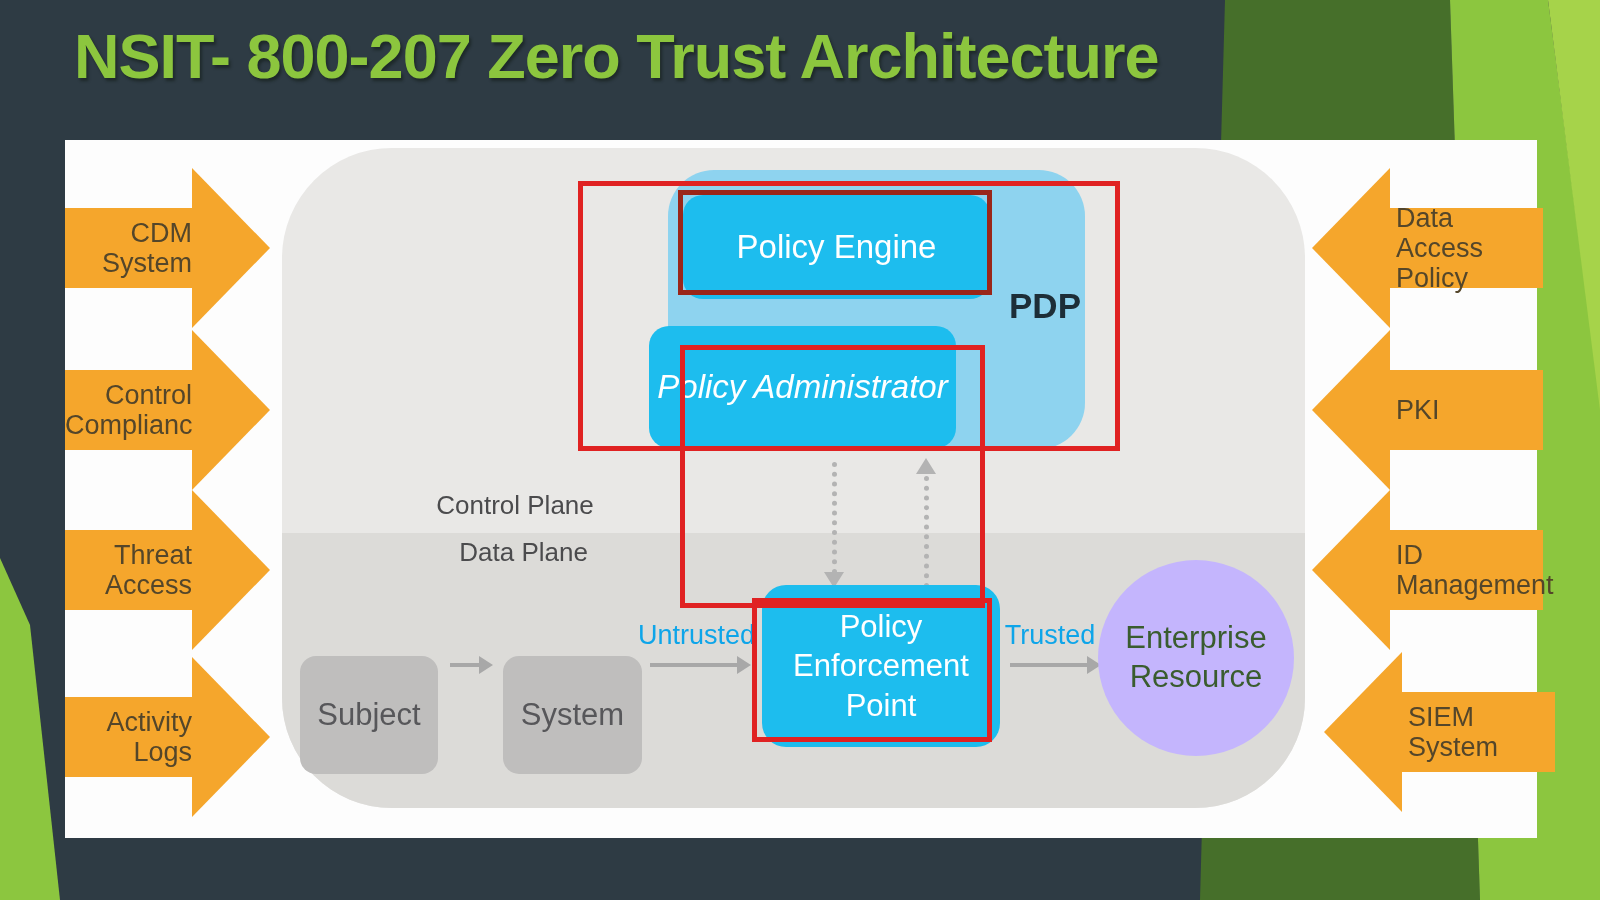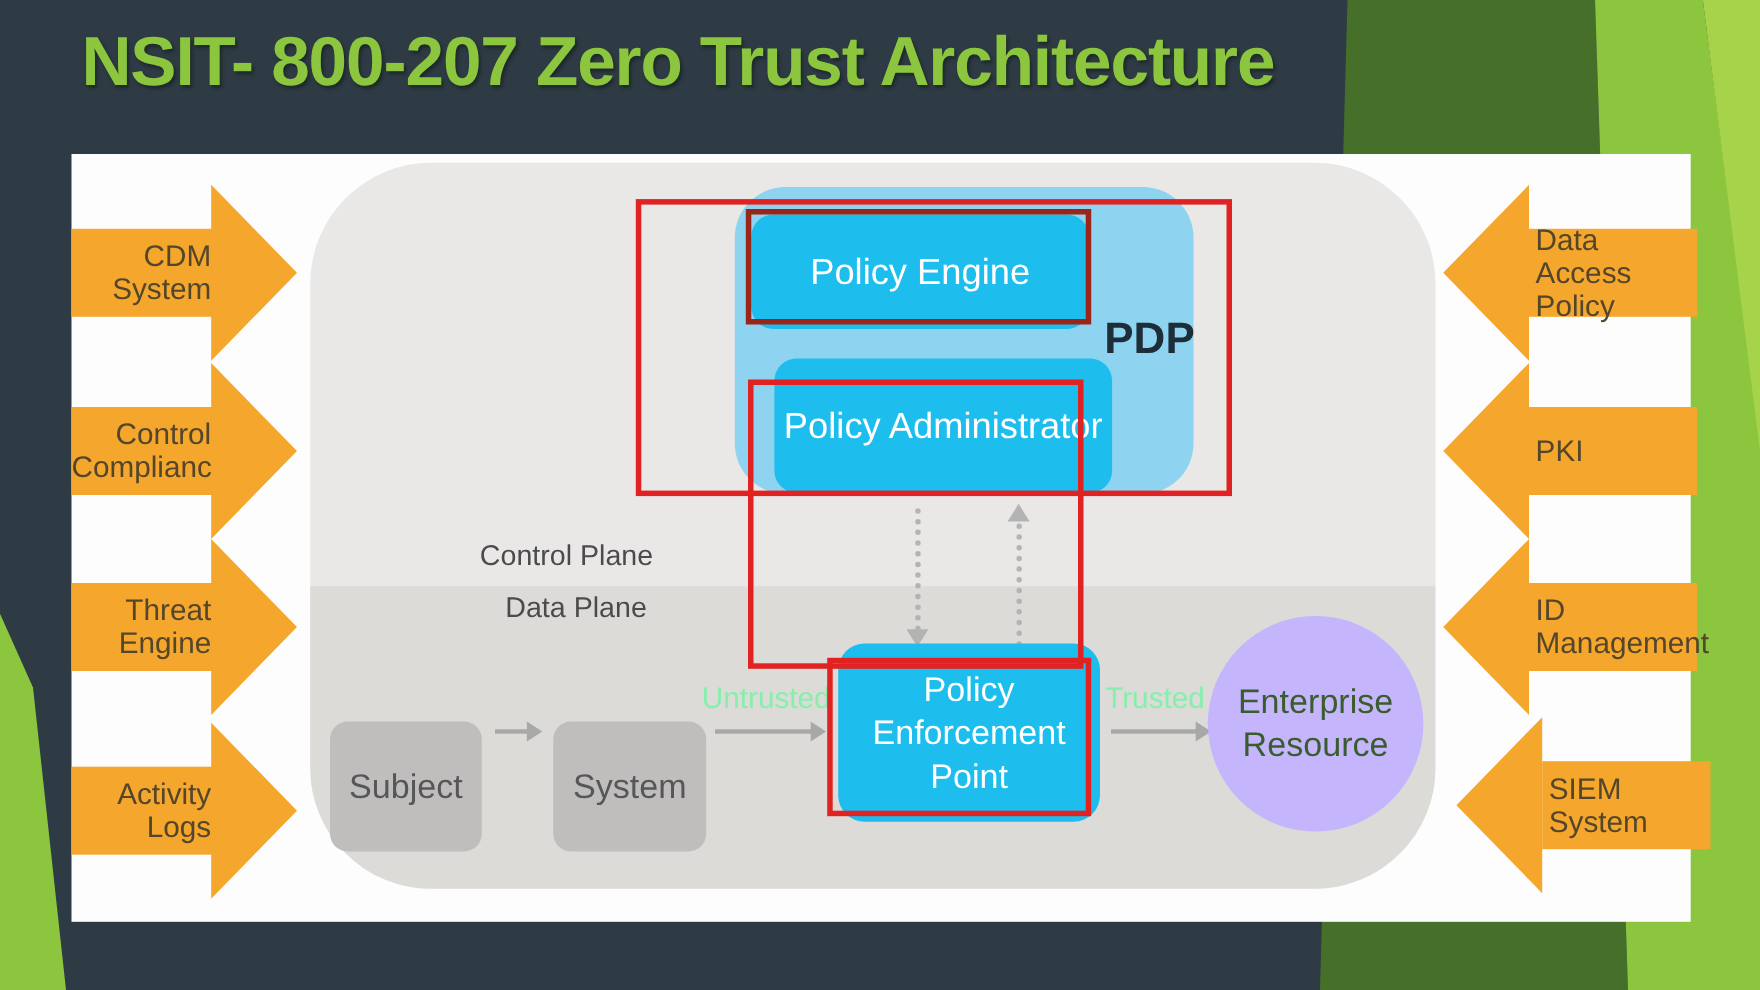--- a/index.html
+++ b/index.html
@@ -48,23 +48,23 @@
   .pos-r0{left:1320px;top:168px;} .pos-r1{left:1320px;top:330px;}
   .pos-r2{left:1320px;top:490px;} .pos-r3{left:1332px;top:652px;text-decoration:underline;}
 
   
   .pdp-box{position:absolute;left:668px;top:170px;width:417px;height:279px;
            background:#8ed3ef;border-radius:46px;}
   .cyan{position:absolute;background:#1dbdee;border-radius:20px;color:#ffffff;
         display:flex;align-items:center;justify-content:center;text-align:center;
         font-size:33px;font-weight:500;}
   .pe-box{left:683px;top:195px;width:307px;height:104px;}
-  .pa-box{left:704px;top:326px;width:307px;height:122px;}
+  .pa-box{left:649px;top:326px;width:307px;height:122px;font-style:italic;}
   .pdp-label{position:absolute;left:1000px;top:286px;width:90px;text-align:center;
-             font-size:40px;font-weight:600;color:#1d2e38;}
+             font-size:35px;font-weight:600;color:#1d2e38;}
 
   
   .dash{position:absolute;width:0;border-left:5px dotted #b3b3b3;}
   .dash-down{left:832px;top:462px;height:112px;}
   .dash-up{left:924px;top:476px;height:112px;}
   .dhead{position:absolute;width:0;height:0;}
   .dhead-down{left:824px;top:572px;border-left:10px solid transparent;
               border-right:10px solid transparent;border-top:16px solid #b3b3b3;}
   .dhead-up{left:916px;top:458px;border-left:10px solid transparent;
             border-right:10px solid transparent;border-bottom:16px solid #b3b3b3;}
@@ -73,21 +73,21 @@
   .graybox{position:absolute;background:#bfbebd;border-radius:16px;color:#57575a;
            display:flex;align-items:center;justify-content:center;font-size:31px;margin-top:48px;}
   .subject-box{left:300px;top:608px;width:138px;height:118px;}
   .system-box{left:503px;top:608px;width:139px;height:118px;}
   .pep-box{left:762px;top:585px;width:238px;height:162px;border-radius:24px;
            font-size:31px;line-height:1.26;flex-direction:column;}
   .resource{position:absolute;left:1098px;top:560px;width:196px;height:196px;
             border-radius:50%;background:#c4b5fd;color:#3a5c2f;
             display:flex;flex-direction:column;align-items:center;justify-content:center;
             font-size:31px;line-height:1.25;}
-  .flow-label{position:absolute;font-size:27px;color:#86efac;}
+  .flow-label{position:absolute;font-size:27px;color:#0ea5e9;}
   .lbl-untrusted{left:638px;top:620px;width:114px;text-align:center;}
   .lbl-trusted{left:1004px;top:620px;width:92px;text-align:center;}
   .garrow{position:absolute;height:4px;background:#a8a8a8;}
   .garrow .tip{position:absolute;right:-13px;top:-7px;width:0;height:0;
          border-top:9px solid transparent;border-bottom:9px solid transparent;
          border-left:14px solid #a8a8a8;}
   .ga-1{left:450px;top:663px;width:30px;}
   .ga-2{left:650px;top:663px;width:88px;}
   .ga-3{left:1010px;top:663px;width:78px;}
 
@@ -131,21 +131,21 @@
   <div class="oarrow toright pos-l1">
     <div class="body">
       <span>Control</span>
       <span>Compliance</span>
     </div>
       <div class="head"></div>
   </div>
   <div class="oarrow toright pos-l2">
     <div class="body">
       <span>Threat</span>
-      <span>Engine</span>
+      <span>Access</span>
     </div>
       <div class="head"></div>
   </div>
   <div class="oarrow toright pos-l3">
     <div class="body">
       <span>Activity</span>
       <span>Logs</span>
     </div>
       <div class="head"></div>
   </div>

